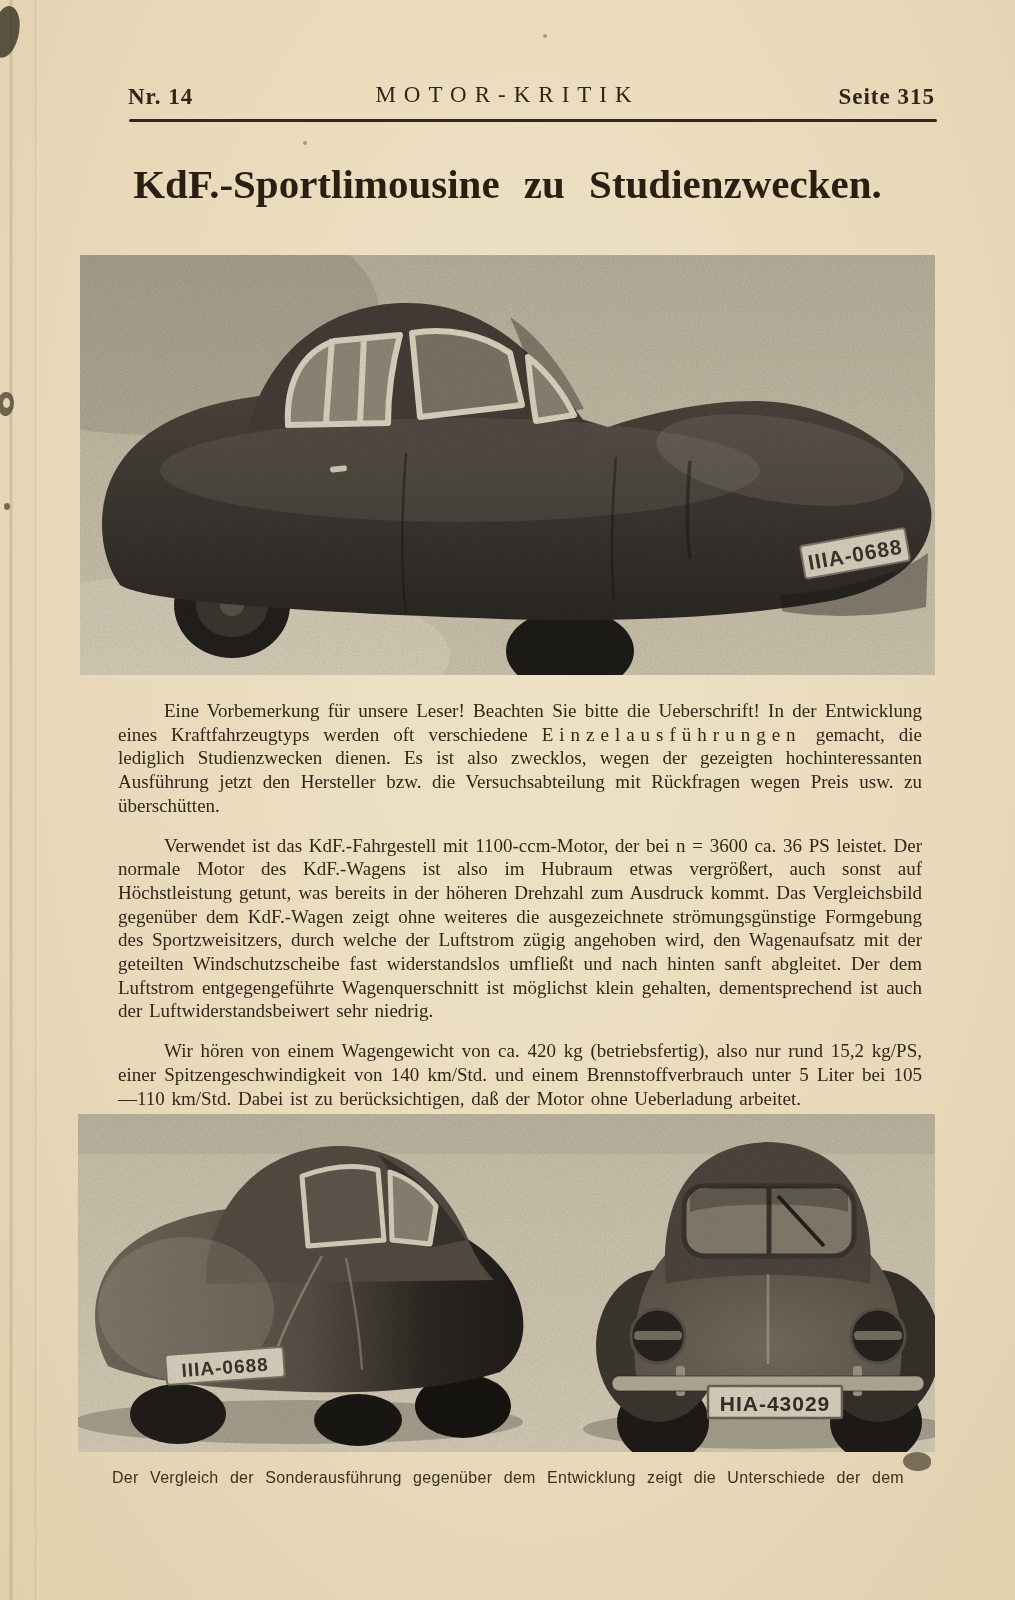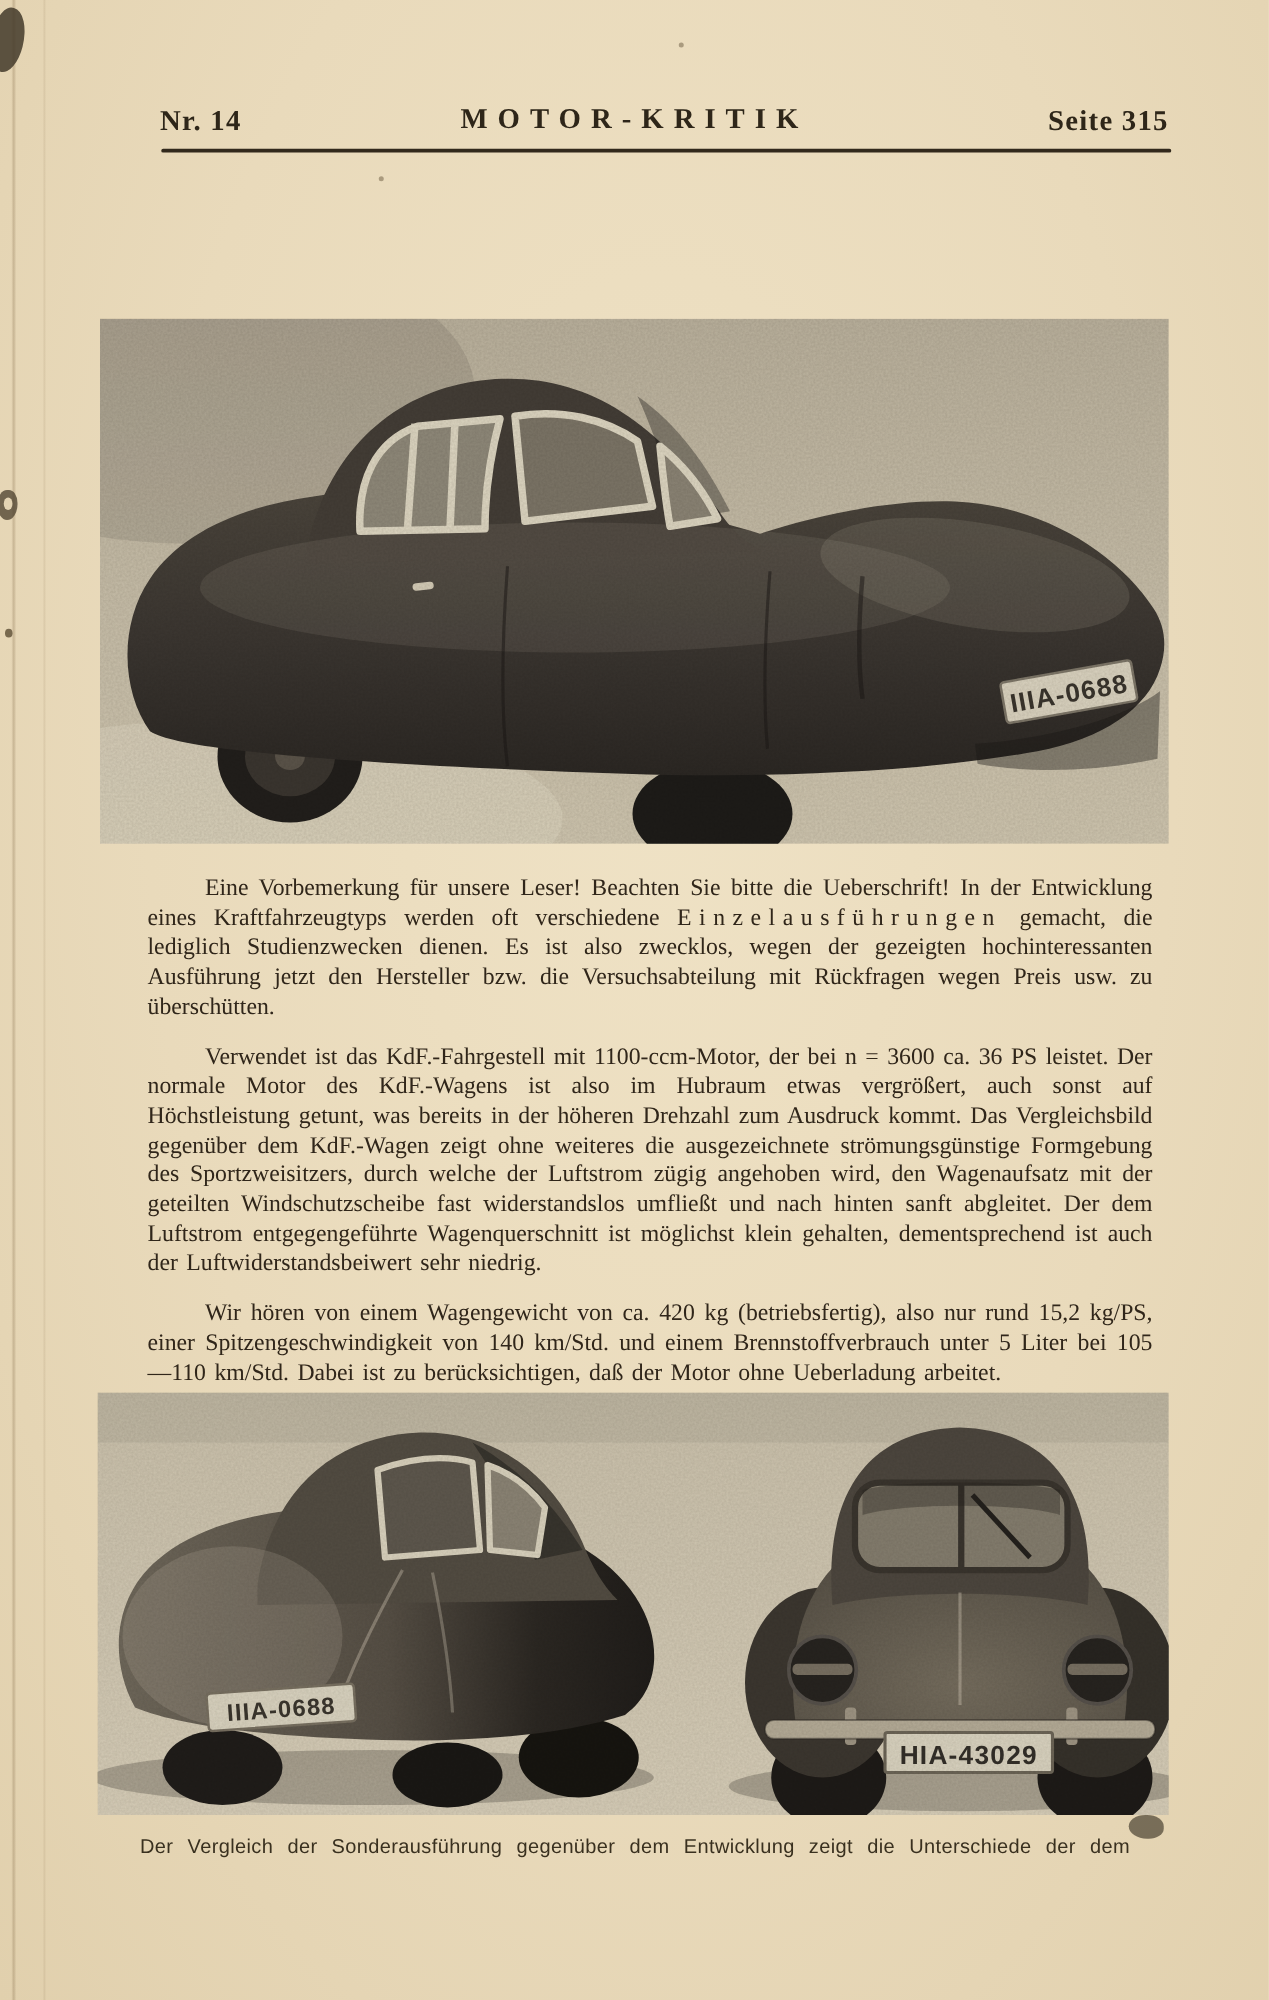--- a/index.html
+++ b/index.html
@@ -25,21 +25,21 @@
     background:#4b3f2c;border-radius:50% 45% 55% 50%;opacity:.75;}
   .edge-mark:after{content:"";position:absolute;left:5px;top:6px;width:7px;height:10px;border-radius:50%;background:#e4d4b2;}
   .edge-dot{position:absolute;left:4px;top:503px;width:6px;height:7px;border-radius:50%;background:#5d4d35;opacity:.8;}
   .smudge-br{position:absolute;left:903px;top:1452px;width:28px;height:19px;border-radius:50% 50% 45% 55%;
     background:#4a4132;opacity:.7;}
   .speck{position:absolute;width:4px;height:4px;border-radius:50%;background:#6a5a40;opacity:.5;}
 
   
   .hdr-issue{position:absolute;left:128px;top:84px;font-size:23px;font-weight:bold;letter-spacing:1px;}
   .hdr-masthead{position:absolute;left:0;right:0;top:82px;text-align:center;
-    font-size:23px;font-weight:bold;letter-spacing:8px;}
+    font-size:23px;font-weight:normal;letter-spacing:8px;}
   .hdr-page{position:absolute;right:80px;top:84px;font-size:23px;font-weight:bold;letter-spacing:1px;}
   .hdr-rule{position:absolute;left:129px;top:119px;width:808px;height:3px;background:#32291c;border-radius:2px;}
 
   
   .title{position:absolute;left:0;right:0;top:160px;text-align:center;
     font-size:41px;font-weight:bold;word-spacing:14px;letter-spacing:0px;color:#291f13;}
 
   
   .photo{position:absolute;display:block;}
   .photo svg{display:block;}
@@ -71,20 +71,21 @@
   <div class="edge-dot"></div>
   <div class="smudge-br"></div>
   <div class="speck" style="left:303px;top:141px"></div>
   <div class="speck" style="left:543px;top:34px"></div>
 
   <div class="hdr-issue">Nr. 14</div>
   <div class="hdr-masthead">MOTOR-KRITIK</div>
   <div class="hdr-page">Seite 315</div>
   <div class="hdr-rule"></div>
 
+  <div class="title">KdF.-Sportlimousine zu Studienzwecken.</div>
 
   <div class="photo" style="left:80px;top:255px;width:855px;height:420px;">
     <svg width="855" height="420" viewBox="0 0 855 420">
       <defs>
         <linearGradient id="sky1" x1="0" y1="0" x2="0" y2="1">
           <stop offset="0" stop-color="#b9b09c"></stop>
             <stop offset="0.55" stop-color="#c6bda8"></stop>
             <stop offset="1" stop-color="#cdc4ae"></stop>
         </linearGradient>
         <linearGradient id="carb1" x1="0" y1="0" x2="0" y2="1">

